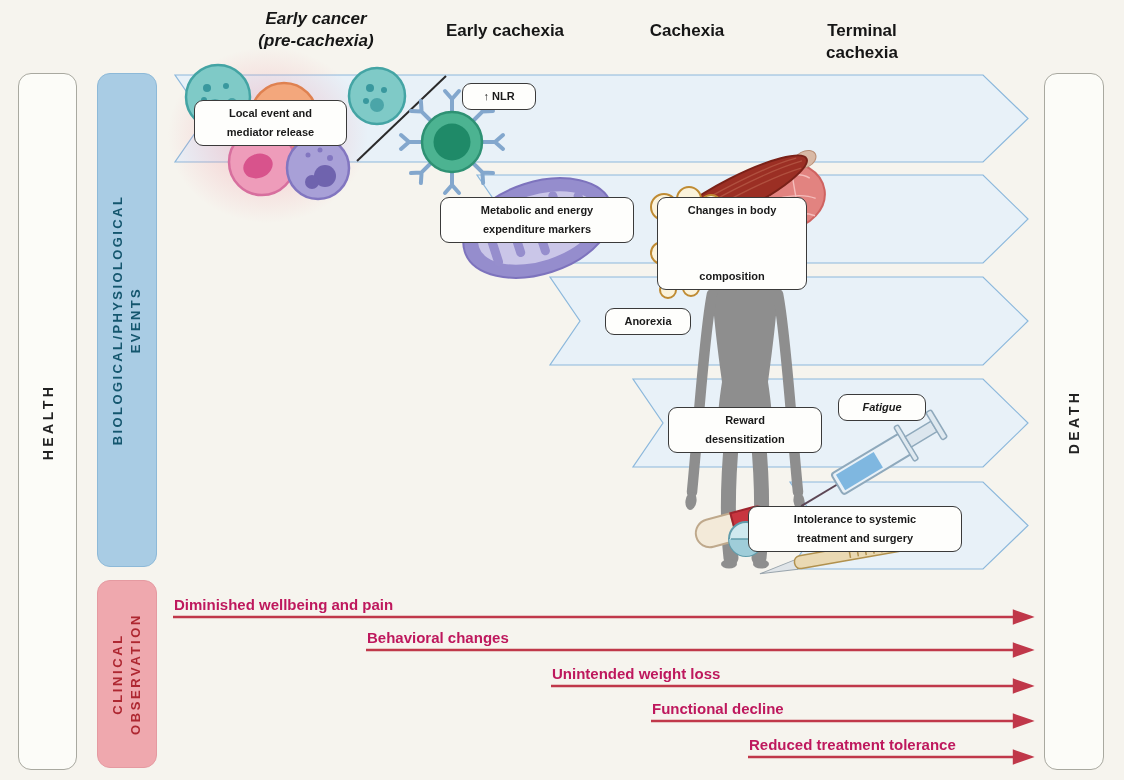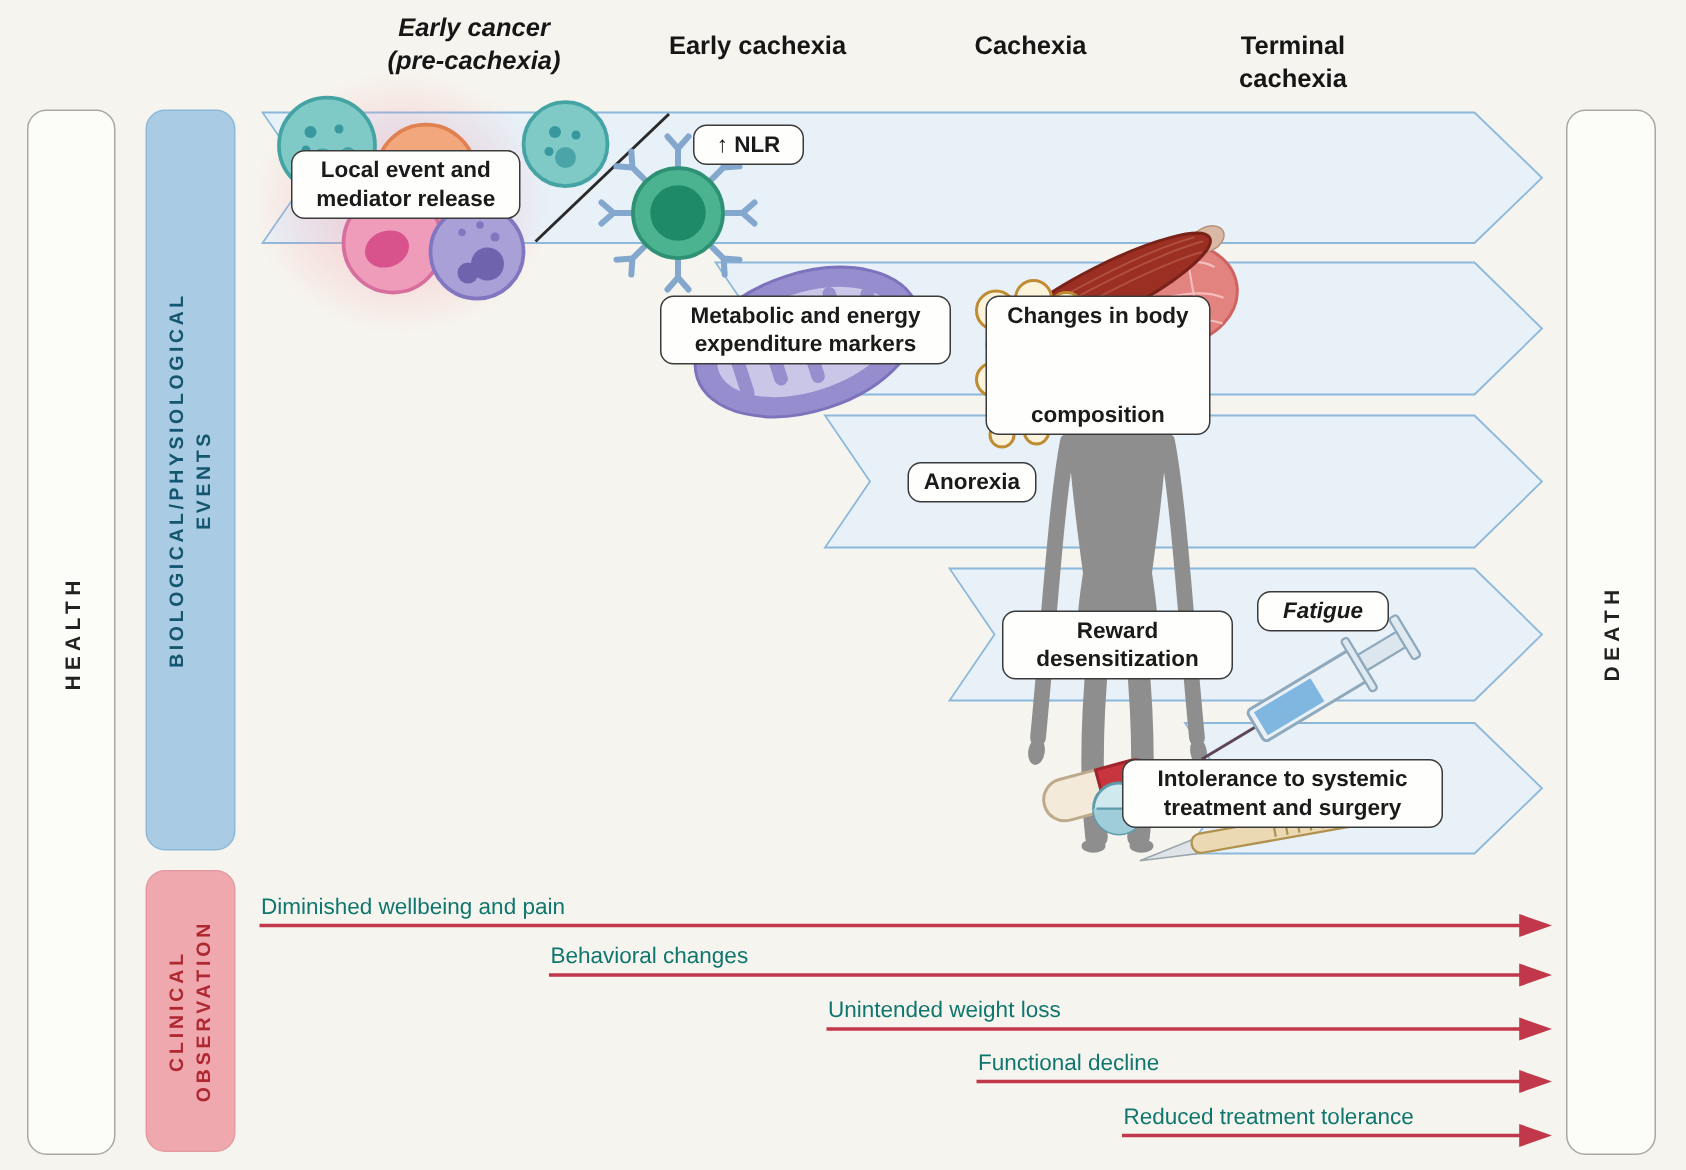--- a/index.html
+++ b/index.html
@@ -16,24 +16,24 @@
   .clinBox{background:#efa8ae;border:1px solid #e59aa1;}
   .vtext{position:absolute;top:50%;left:50%;transform:translate(-50%,-50%) rotate(-90deg);
          text-align:center;font-weight:bold;white-space:nowrap;}
   .vtext span{display:block;}
   .endpointText{font-size:14px;letter-spacing:3.5px;color:#222;}
   .bioText{font-size:13px;letter-spacing:2.4px;line-height:18px;color:#14566e;}
   .clinText{font-size:13px;letter-spacing:2.6px;line-height:18px;color:#ae2731;}
 
   .label{position:absolute;background:#fefefc;border:1.5px solid #3a3a3a;border-radius:9px;
          box-sizing:border-box;display:flex;flex-direction:column;justify-content:center;
-         text-align:center;font-weight:bold;font-size:15px;line-height:19px;padding:3px 8px;color:#1a1a1a;}
+         text-align:center;font-weight:bold;font-size:11px;line-height:19px;padding:3px 8px;color:#1a1a1a;}
   .label span{display:block;white-space:nowrap;}
 
-  .obsLabel{position:absolute;font-weight:normal;font-size:15px;color:#0f766e;white-space:nowrap;}
+  .obsLabel{position:absolute;font-weight:bold;font-size:15px;color:#be185d;white-space:nowrap;}
 </style>
 </head>
 <body>
 
 <div class="canvas">
 
   <svg class="layer" width="1124" height="780" viewBox="0 0 1124 780">
     <defs>
       <radialGradient id="glow">
         <stop offset="0" stop-color="#f29aa6" stop-opacity="0.55"></stop>

